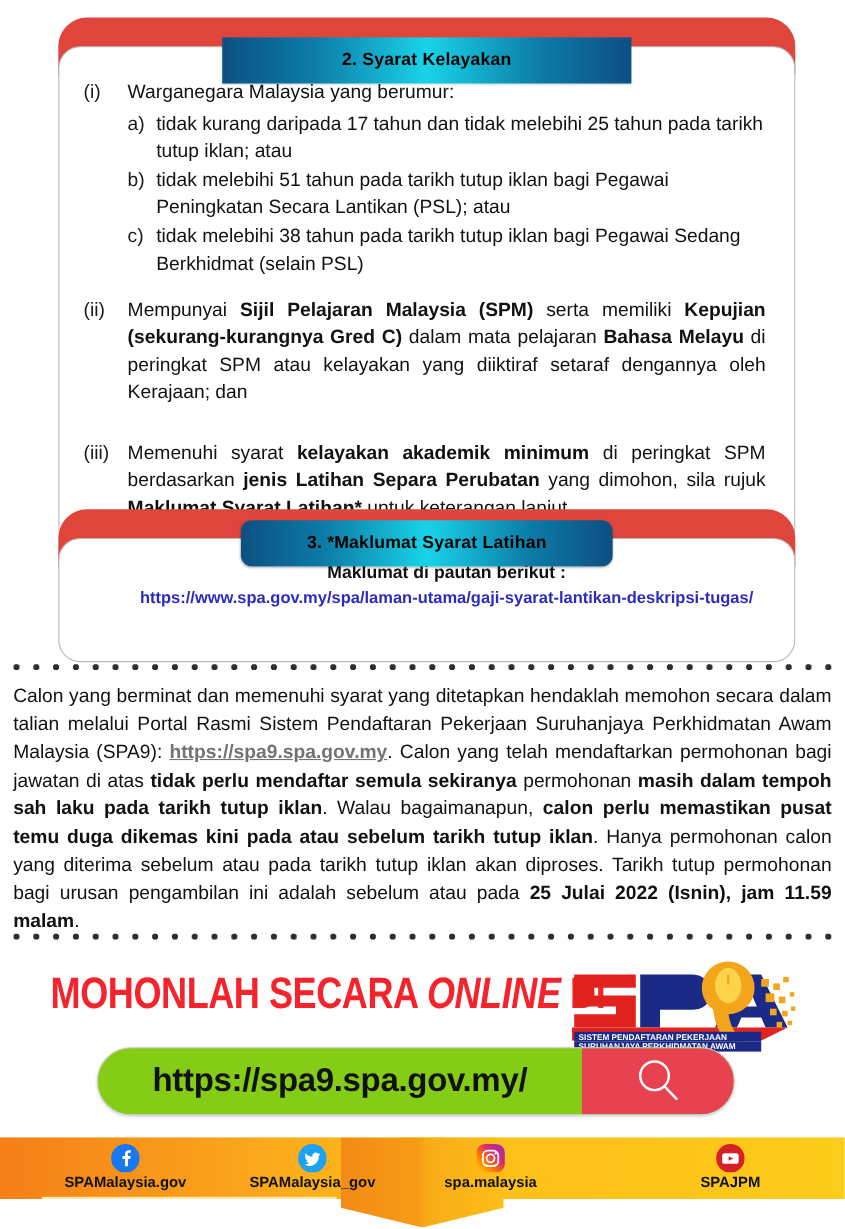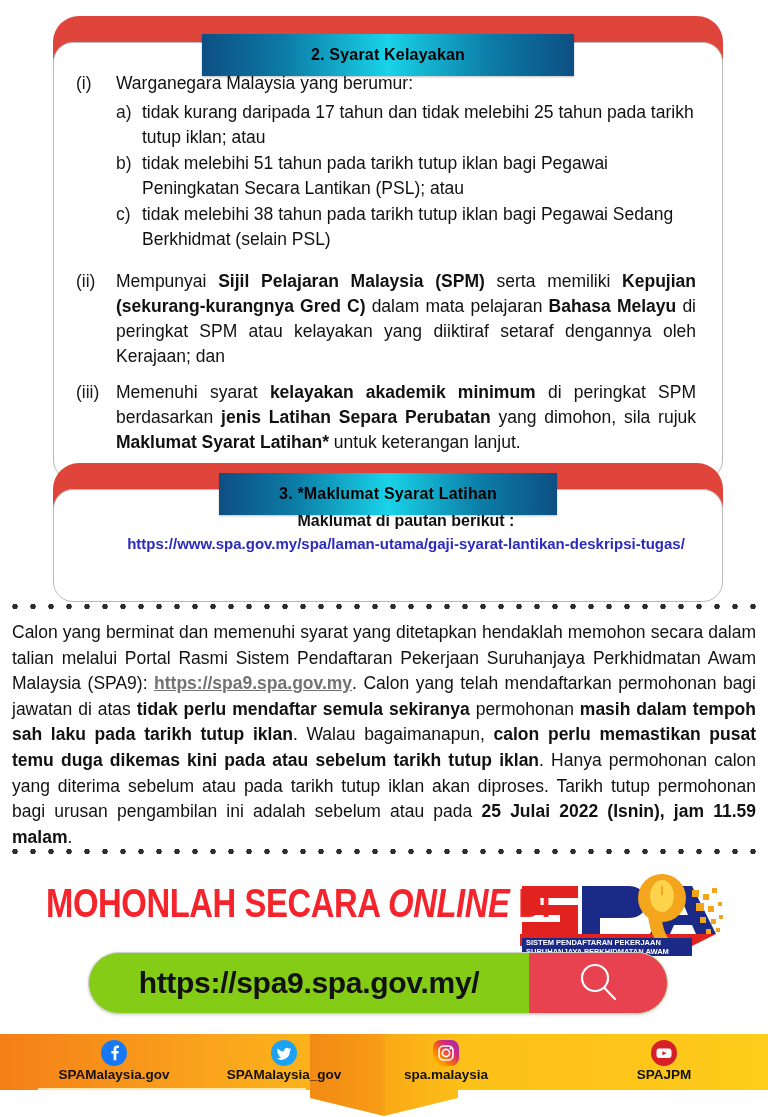--- a/index.html
+++ b/index.html
@@ -166,21 +166,21 @@
           <div class="marker">(ii)</div>
           <div class="txt">
             Mempunyai <b>Sijil Pelajaran Malaysia (SPM)</b> serta memiliki
             <b>Kepujian (sekurang-kurangnya Gred C)</b> dalam mata pelajaran
             <b>Bahasa Melayu</b> di peringkat SPM atau kelayakan yang diiktiraf
             setaraf dengannya oleh Kerajaan; dan
             <span class="sr-only">Mempunyai Sijil Pelajaran Malaysia (SPM) serta memiliki Kepujian (sekurang-kurangnya Gred C) dalam mata pelajaran Bahasa Melayu di peringkat SPM atau kelayakan yang diiktiraf setaraf dengannya oleh Kerajaan; dan</span>
           </div>
         </div>
 
-        <div class="li lvl1 just" style="margin-top:11px;justify-content:center;">
+        <div class="li lvl1 just" style="margin-top:30px;justify-content:center;">
           <div class="marker">(iii)</div>
           <div class="txt">
             Memenuhi syarat <b>kelayakan akademik minimum</b> di peringkat SPM
             berdasarkan <b>jenis Latihan Separa Perubatan</b> yang dimohon, sila
             rujuk <b>Maklumat Syarat Latihan*</b> untuk keterangan lanjut.
             <span class="sr-only">Memenuhi syarat kelayakan akademik minimum di peringkat SPM berdasarkan jenis Latihan Separa Perubatan yang dimohon, sila rujuk Maklumat Syarat Latihan* untuk keterangan lanjut.</span>
           </div>
         </div>
 
       </div>
@@ -189,21 +189,21 @@
   </div>
 
   <div class="card-wrap" style="top:463px;">
     <div class="card-red"></div>
     <div class="card-body" style="min-height:113px;padding-left:36px;">
       <div class="s3-inner">
         <div class="s3-lead">Maklumat di pautan berikut :</div>
         <div class="s3-url">https://www.spa.gov.my/spa/laman-utama/gaji-syarat-lantikan-deskripsi-tugas/</div>
       </div>
     </div>
-    <div class="card-title" style="left:166px; width:338px; top:10px;">3. *Maklumat Syarat Latihan</div>
+    <div class="card-title" style="left:166px; width:338px; top:10px;border-radius:10px;">3. *Maklumat Syarat Latihan</div>
   </div>
 
   <div class="dots" style="top:603px;"></div>
 
   <div class="para" style="top:620px;">
     <span>Calon yang berminat dan memenuhi syarat yang ditetapkan hendaklah memohon secara dalam talian melalui Portal Rasmi Sistem Pendaftaran Pekerjaan Suruhanjaya Perkhidmatan Awam Malaysia (SPA9):</span>
     <span class="linkblue">https://spa9.spa.gov.my</span><span>. Calon yang telah mendaftarkan permohonan bagi jawatan di atas </span><b>tidak perlu mendaftar semula sekiranya</b><span> permohonan </span><b>masih dalam tempoh sah laku pada tarikh tutup iklan</b><span>. Walau bagaimanapun, </span><b>calon perlu memastikan pusat temu duga dikemas kini pada atau sebelum tarikh tutup iklan</b><span>. Hanya permohonan calon yang diterima sebelum atau pada tarikh tutup iklan akan diproses. Tarikh tutup permohonan bagi urusan pengambilan ini adalah sebelum atau pada </span><b>25 Julai 2022 (Isnin), jam 11.59 malam</b><span>.</span>
   </div>
 
   <div class="dots" style="top:848px;"></div>

